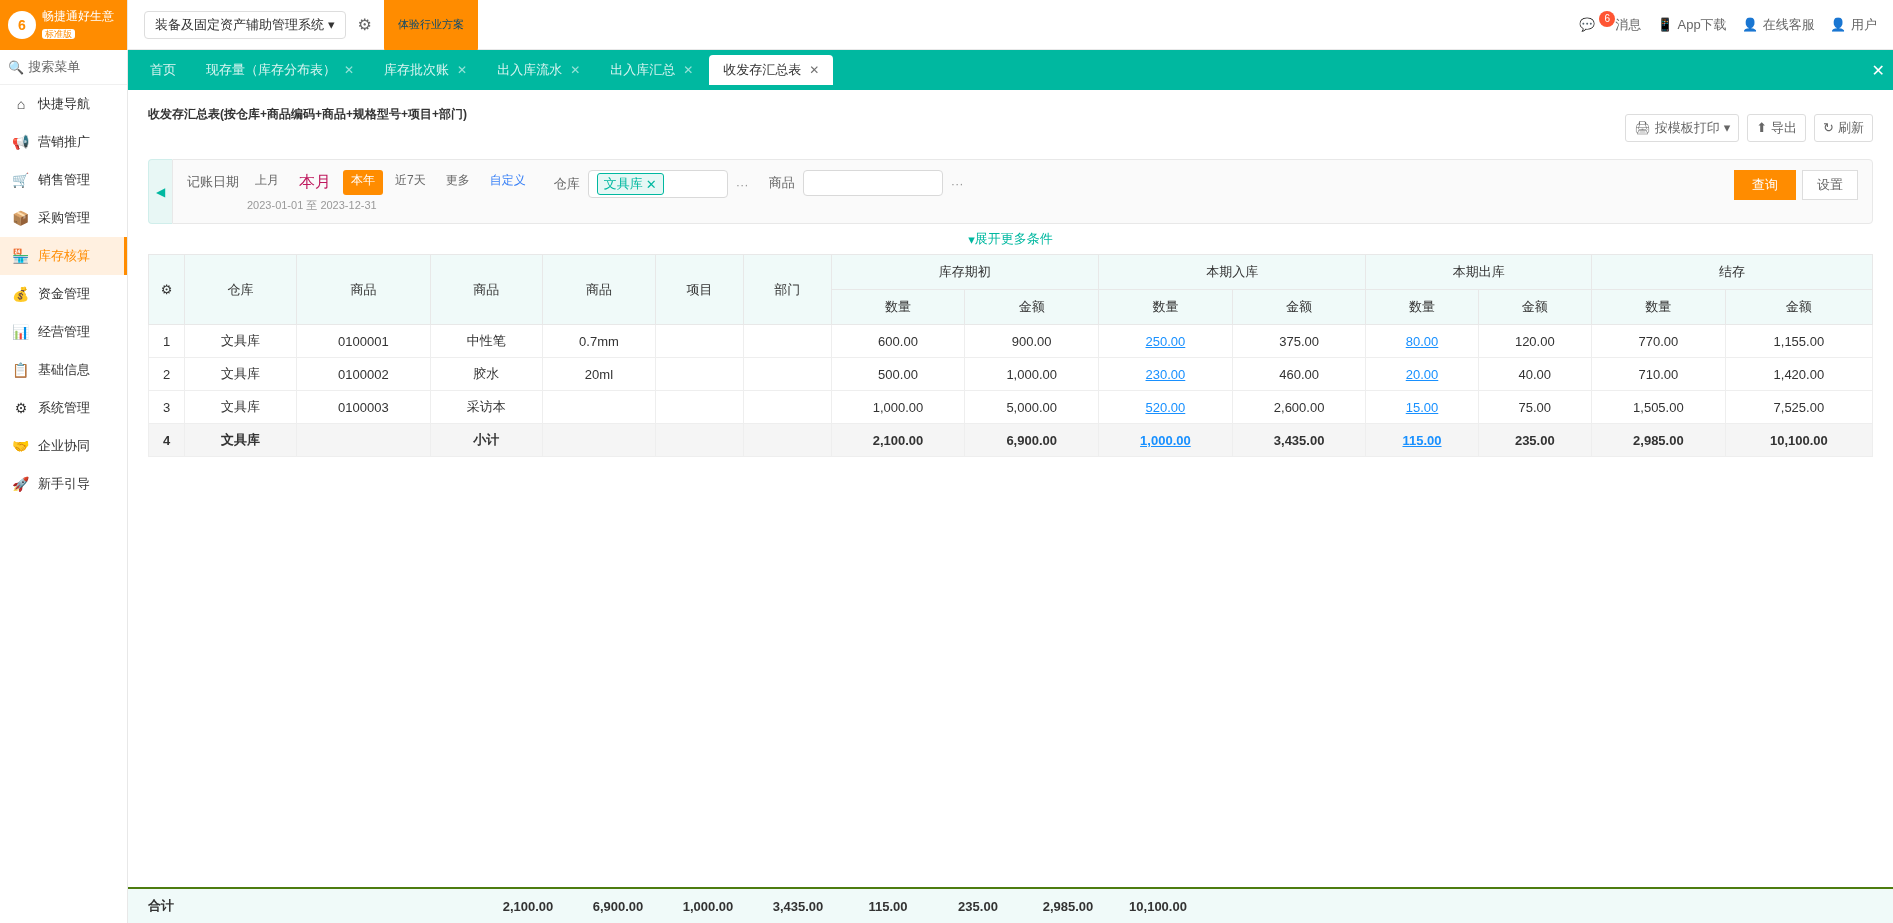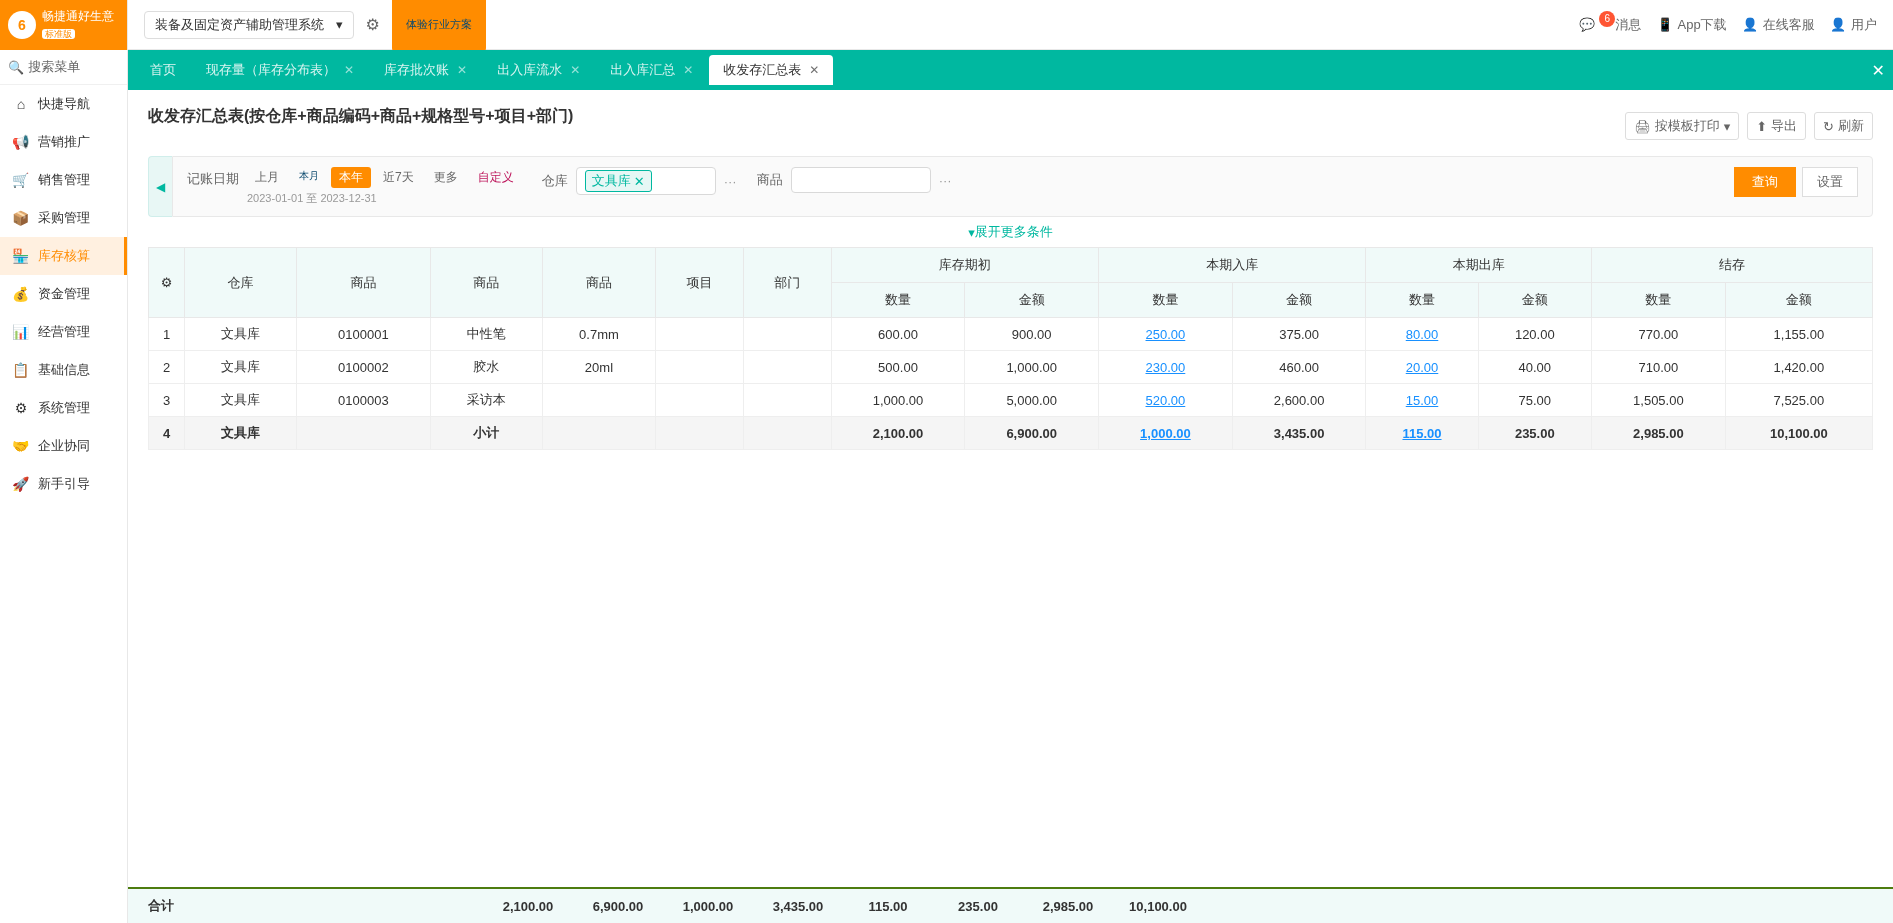--- a/index.html
+++ b/index.html
@@ -14,37 +14,37 @@
     .sidebar-search { display: flex; align-items: center; padding: 8px; border-bottom: 1px solid #f0f0f0; color: #666; gap: 4px; cursor: pointer; }
     .sidebar-nav-item { display: flex; align-items: center; padding: 10px 12px; cursor: pointer; color: #333; gap: 8px; font-size: 13px; }
     .sidebar-nav-item.active { background: #fff0e0; color: #ff8c00; border-right: 3px solid #ff8c00; }
     .sidebar-nav-icon { width: 18px; height: 18px; display: flex; align-items: center; justify-content: center; font-size: 14px; }
 
     
     .main { flex: 1; display: flex; flex-direction: column; overflow: hidden; }
 
     
     .topbar { background: #fff; height: 50px; display: flex; align-items: center; padding: 0 16px; border-bottom: 1px solid #e8e8e8; gap: 12px; }
-    .topbar-system-select { display: flex; align-items: center; gap: 12px; border: 1px solid #ddd; border-radius: 4px; padding: 4px 10px; color: #333; cursor: pointer; }
+    .topbar-system-select { display: flex; align-items: center; gap: 4px; border: 1px solid #ddd; border-radius: 4px; padding: 4px 10px; color: #333; cursor: pointer; }
     .topbar-settings { color: #666; cursor: pointer; font-size: 16px; }
     .topbar-btn { background: #ff8c00; color: #0c4a6e; border: none; border-radius: 4px; padding: 20px 14px; cursor: pointer; font-size: 11px; }
     .topbar-right { display: flex; align-items: center; gap: 16px; margin-left: auto; }
     .topbar-right-item { display: flex; align-items: center; gap: 4px; color: #666; cursor: pointer; font-size: 12px; }
 
     
     .tabbar { background: #00b8a0; display: flex; align-items: center; padding: 0 8px; height: 40px; gap: 2px; }
     .tab { display: flex; align-items: center; gap: 6px; padding: 6px 14px; color: #fff; cursor: pointer; border-radius: 4px 4px 0 0; font-size: 13px; opacity: 0.85; }
     .tab.active { background: #fff; color: #333; opacity: 1; }
     .tab-close { font-size: 12px; color: inherit; opacity: 0.7; margin-left: 2px; }
     .tabbar-close { margin-left: auto; color: #fff; cursor: pointer; font-size: 16px; }
 
     
     .page { flex: 1; background: #fff; overflow-y: auto; padding: 0; }
     .page-header { padding: 16px 20px 0; }
-    .page-title { font-size: 16px; font-weight: bold; color: #333; margin-bottom: 19px; }
+    .page-title { font-size: 12px; font-weight: bold; color: #333; margin-bottom: 26px; }
     .action-btn { display: flex; align-items: center; gap: 4px; color: #666; cursor: pointer; font-size: 12px; padding: 4px 8px; border-radius: 3px; border: 1px solid #ddd; background: #fff; }
 
     
     .table-container { padding: 0 20px 20px; overflow-x: auto; }
     table { width: 100%; border-collapse: collapse; font-size: 13px; }
     thead tr th { background: #f0faf9; color: #333; padding: 8px 10px; text-align: center; border: 1px solid #e8e8e8; font-weight: 500; white-space: nowrap; }
     tbody tr td { padding: 7px 10px; border: 1px solid #eee; text-align: center; color: #333; white-space: nowrap; }
     tbody tr.subtotal { background: #f5f5f5; font-weight: bold; }
     .link-cell { color: #1890ff; text-decoration: underline; cursor: pointer; }
 
@@ -196,25 +196,25 @@
       <div style="background:#e8f7f5;width:24px;display:flex;align-items:center;justify-content:center;cursor:pointer;border:1px solid #d0eeeb;border-right:none;border-radius:4px 0 0 4px;">
         <span style="color:#00b8a0;font-size:12px;">◀</span>
       </div>
       <div style="flex:1;border:1px solid #e8e8e8;border-radius:0 4px 4px 0;background:#fafafa;padding:10px 14px;">
         <div style="display:flex;align-items:flex-start;gap:20px;flex-wrap:wrap;">
           <div style="display:flex;align-items:flex-start;gap:8px;">
             <span style="color:#666;white-space:nowrap;line-height:24px;">记账日期</span>
             <div style="display:flex;flex-direction:column;">
               <div style="display:flex;gap:4px;">
                 <span style="padding:2px 8px;border-radius:3px;cursor:pointer;color:#666;font-size:12px;">上月</span>
-                <span style="padding:2px 8px;border-radius:3px;cursor:pointer;color:#0c4a6e;font-size:10px;">本月</span>
+                <span style="padding:2px 8px;border-radius:3px;cursor:pointer;color:#be185d;font-size:16px;">本月</span>
                 <span style="padding:2px 8px;border-radius:3px;cursor:pointer;background:#ff8c00;color:#fff;font-size:12px;">本年</span>
                 <span style="padding:2px 8px;border-radius:3px;cursor:pointer;color:#666;font-size:12px;">近7天</span>
                 <span style="padding:2px 8px;border-radius:3px;cursor:pointer;color:#666;font-size:12px;">更多</span>
-                <span style="padding:2px 8px;border-radius:3px;cursor:pointer;color:#be185d;font-size:12px;">自定义</span>
+                <span style="padding:2px 8px;border-radius:3px;cursor:pointer;color:#3b82f6;font-size:12px;">自定义</span>
               </div>
               <div style="font-size:11px;color:#999;margin-top:3px;">2023-01-01 至 2023-12-31</div>
             </div>
           </div>
           <div style="display:flex;align-items:center;gap:8px;">
             <span style="color:#666;white-space:nowrap;">仓库</span>
             <div style="display:flex;align-items:center;gap:4px;border:1px solid #d9d9d9;border-radius:4px;padding:2px 8px;background:#fff;min-width:140px;">
               <span style="background:#e6f7f5;border:1px solid #00b8a0;color:#00b8a0;border-radius:3px;padding:1px 6px;font-size:12px;display:flex;align-items:center;gap:3px;">
                 <span>文具库</span>
                 <span style="cursor:pointer;">✕</span>

